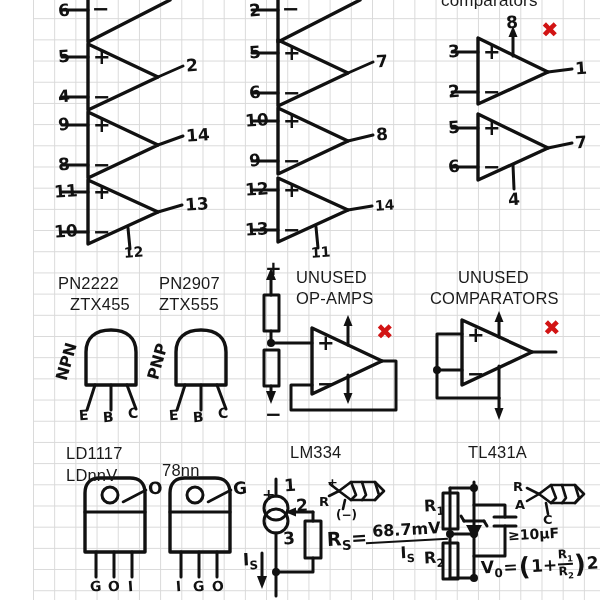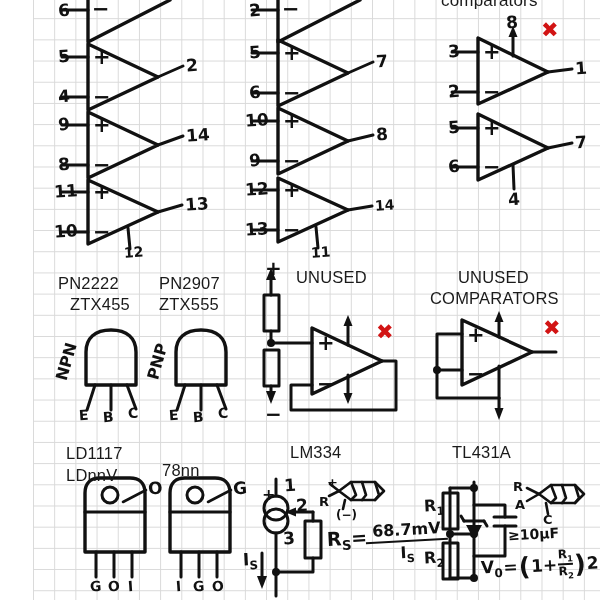--- a/index.html
+++ b/index.html
@@ -415,20 +415,21 @@
 
     <div class="lbl hand s" style="left:79px; top:407px;">E</div>
     <div class="lbl hand s" style="left:103px; top:409px;">B</div>
     <div class="lbl hand s" style="left:128px; top:405px;">C</div>
 
     <div class="lbl hand s" style="left:169px; top:407px;">E</div>
     <div class="lbl hand s" style="left:193px; top:409px;">B</div>
     <div class="lbl hand s" style="left:218px; top:405px;">C</div>
 
     <div class="lbl printed" style="left:296px; top:268px;">UNUSED</div>
+    <div class="lbl printed" style="left:296px; top:289px;">OP-AMPS</div>
     <div class="lbl hand r0" style="left:265px; top:256px; font-size:20px;">+</div>
     <div class="lbl hand r0" style="left:265px; top:402px; font-size:20px;">−</div>
     <div class="lbl hand r0" style="left:317px; top:331px; font-size:21px;">+</div>
     <div class="lbl hand r0" style="left:317px; top:372px; font-size:21px;">−</div>
     <div class="redx" style="left:376px; top:322px;">✖</div>
 
     <div class="lbl printed" style="left:458px; top:268px;">UNUSED</div>
     <div class="lbl printed" style="left:430px; top:289px;">COMPARATORS</div>
     <div class="lbl hand r0" style="left:467px; top:323px; font-size:21px;">+</div>
     <div class="lbl hand r0" style="left:467px; top:362px; font-size:21px;">−</div>
@@ -465,21 +466,21 @@
       <span>R</span><sub>S</sub><span>=</span>
     </div>
     <div class="frac" style="left:366px; top:520px; font-size:16px; width:82px;">
       <div class="num">68.7mV</div>
       <div class="bar"></div>
       <div class="den">
         <span>I</span><sub>S</sub>
       </div>
     </div>
 
-    <div class="lbl printed" style="left:452px; top:443px;">TL431A</div>
+    <div class="lbl printed" style="left:468px; top:443px;">TL431A</div>
     <div class="eq" style="left:424px; top:496px; font-size:16px;">
       <span>R</span><sub>1</sub>
     </div>
     <div class="eq" style="left:424px; top:548px; font-size:16px;">
       <span>R</span><sub>2</sub>
     </div>
     <div class="eq" style="left:508px; top:526px; font-size:14px;">≥10µF</div>
 
     <div class="lbl hand s r0" style="left:513px; top:479px; font-size:13px;">R</div>
     <div class="lbl hand s r0" style="left:515px; top:497px; font-size:13px;">A</div>

